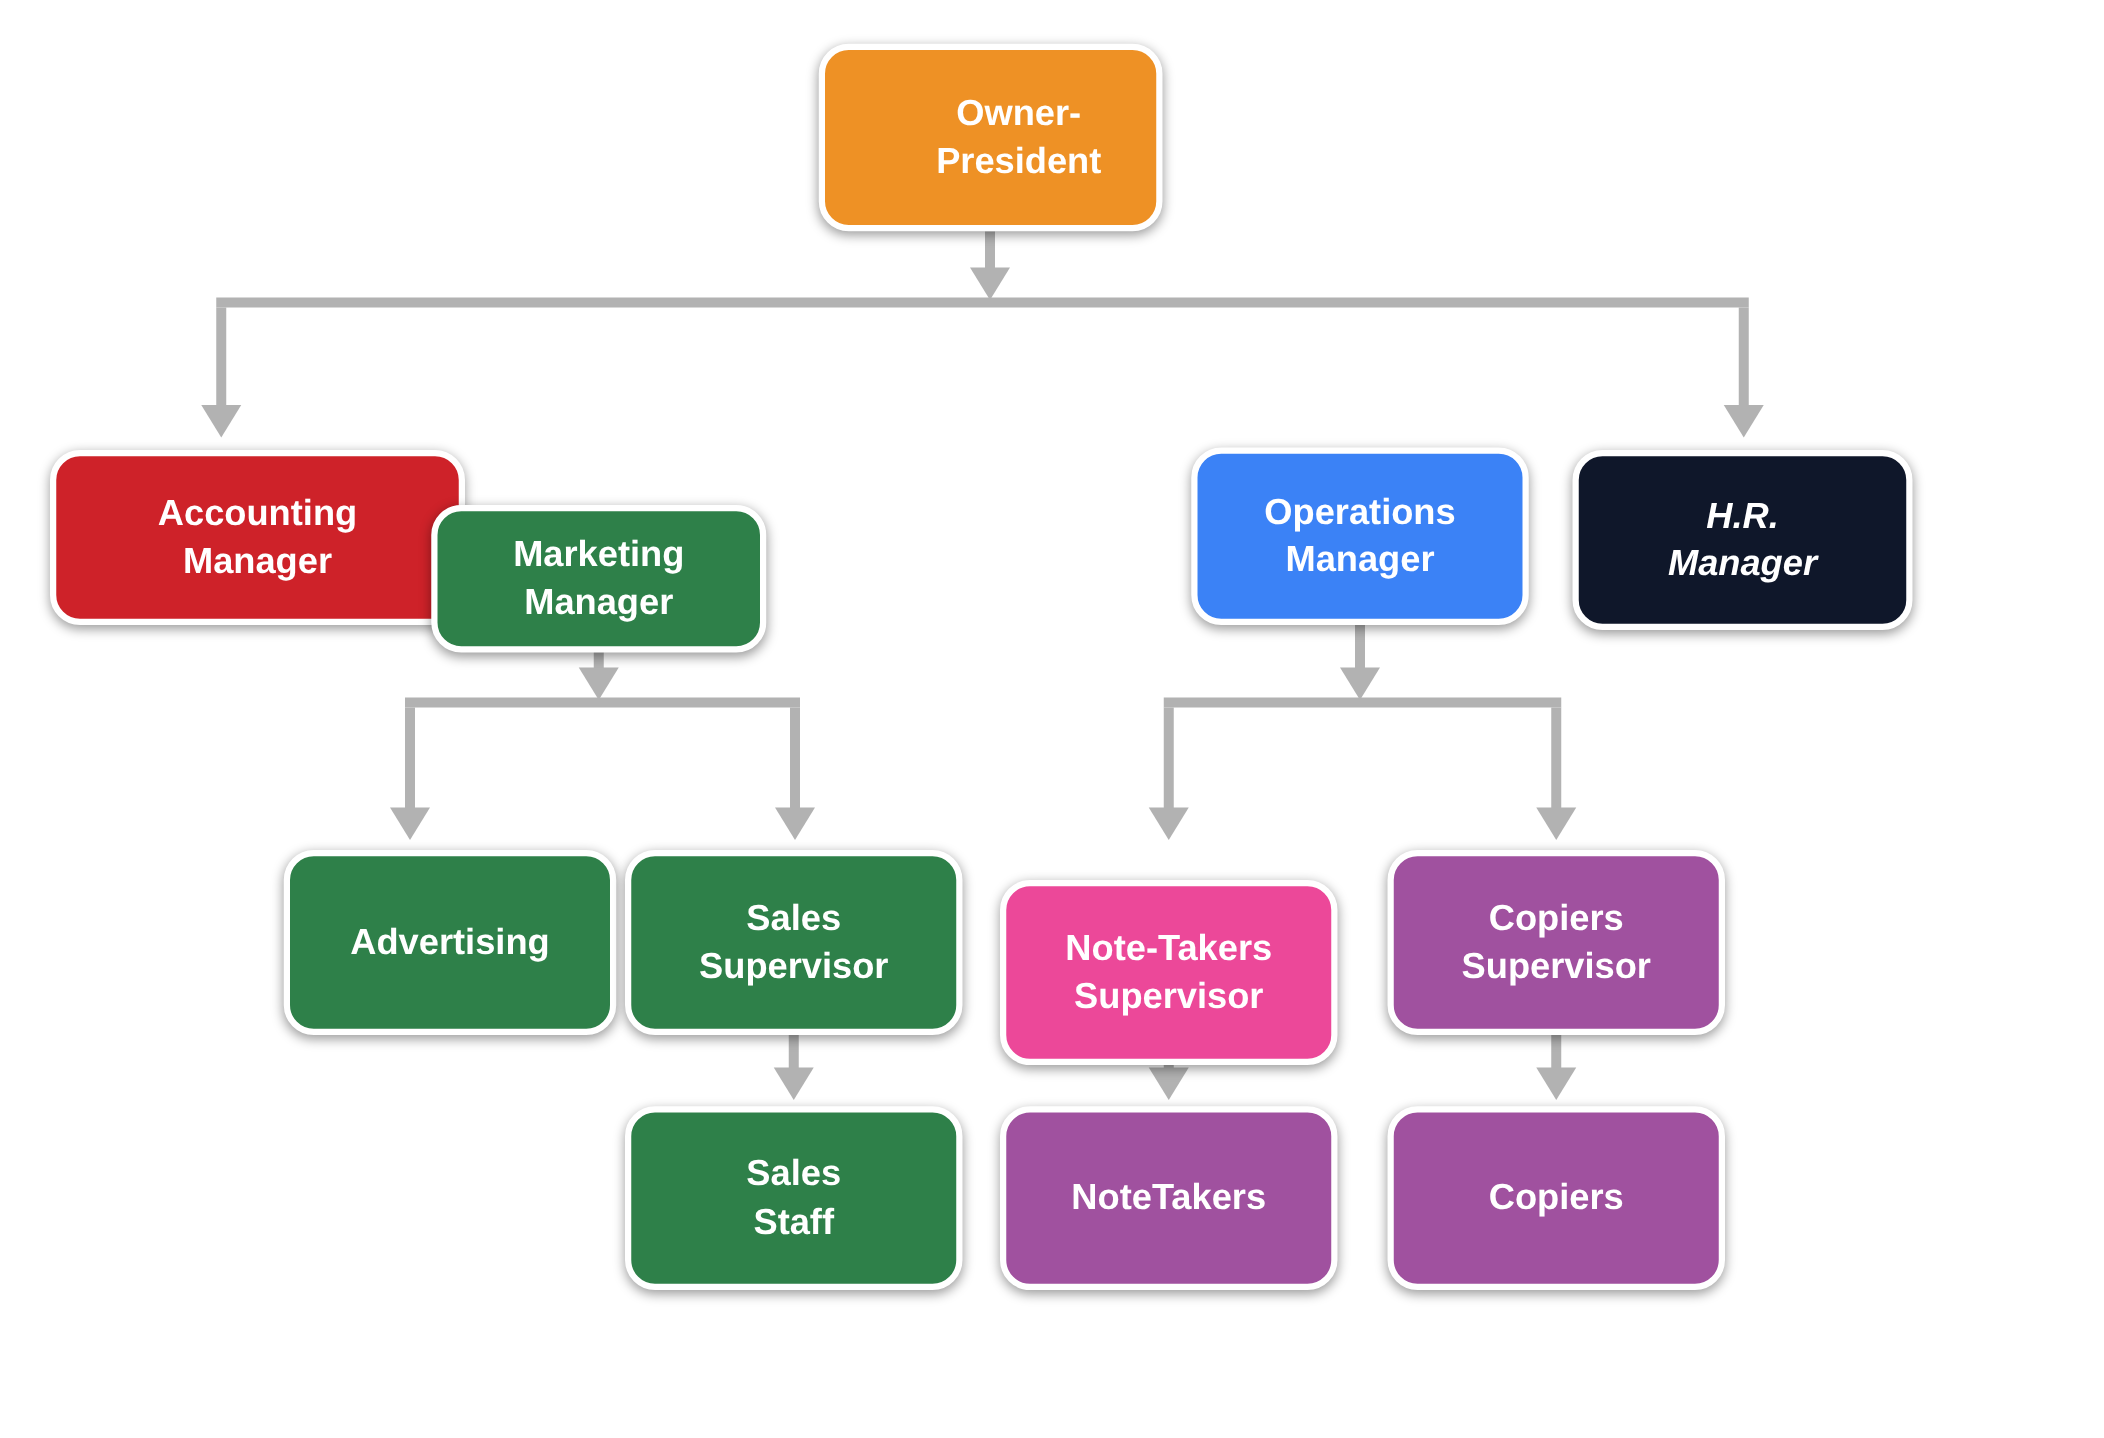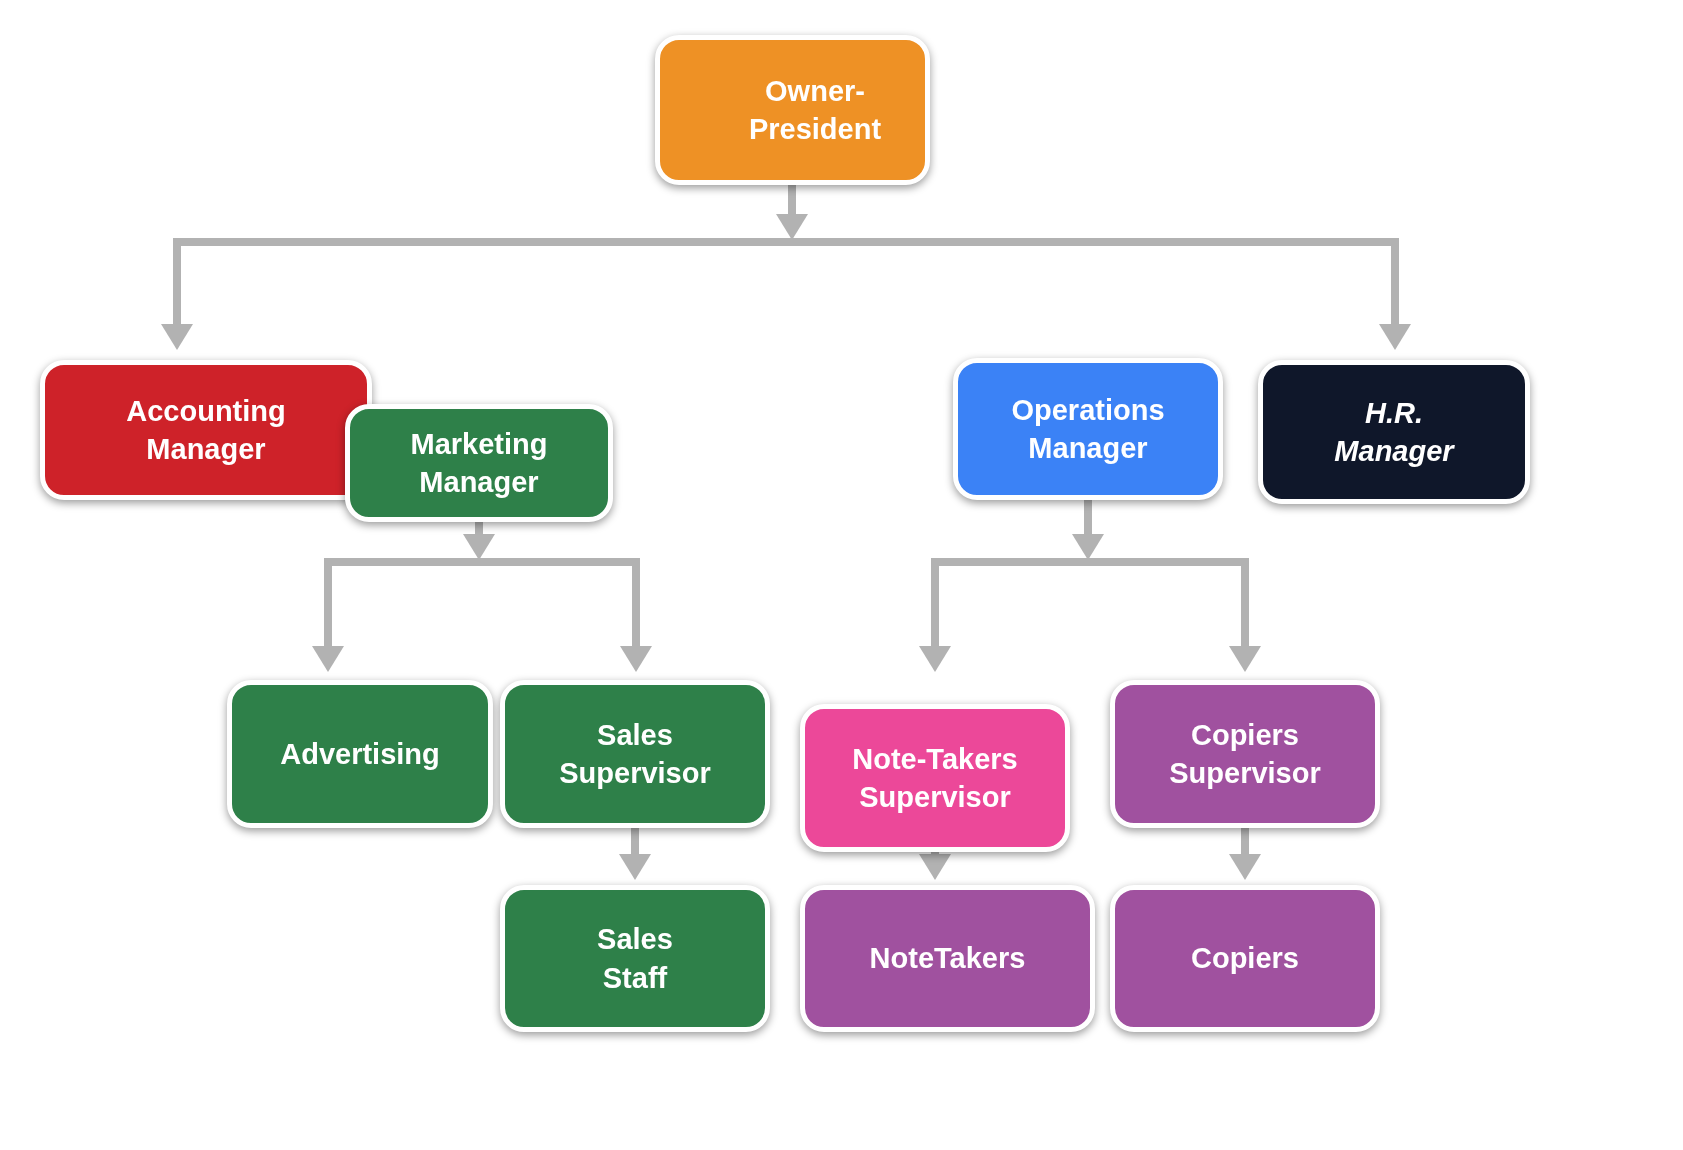--- a/index.html
+++ b/index.html
@@ -133,21 +133,21 @@
   <div class="node" style="left: 1110px; top: 680px; width: 270px; height: 148px; background-color: rgb(160, 81, 159);">
     <div class="node-label">Copiers
 Supervisor</div>
   </div>
 
   <div class="node" style="left: 500px; top: 885px; width: 270px; height: 147px; background-color: rgb(46, 128, 73);">
     <div class="node-label">Sales
 Staff</div>
   </div>
 
-  <div class="node" style="left: 800px; top: 885px; width: 295px; height: 147px; background-color: rgb(160, 81, 159);">
+  <div class="node" style="left: 800px; top: 885px; width: 270px; height: 147px; background-color: rgb(160, 81, 159);">
     <div class="node-label">NoteTakers</div>
   </div>
 
   <div class="node" style="left: 1110px; top: 885px; width: 270px; height: 147px; background-color: rgb(160, 81, 159);">
     <div class="node-label">Copiers</div>
   </div>
 
 </div>
 
 </body></html>

